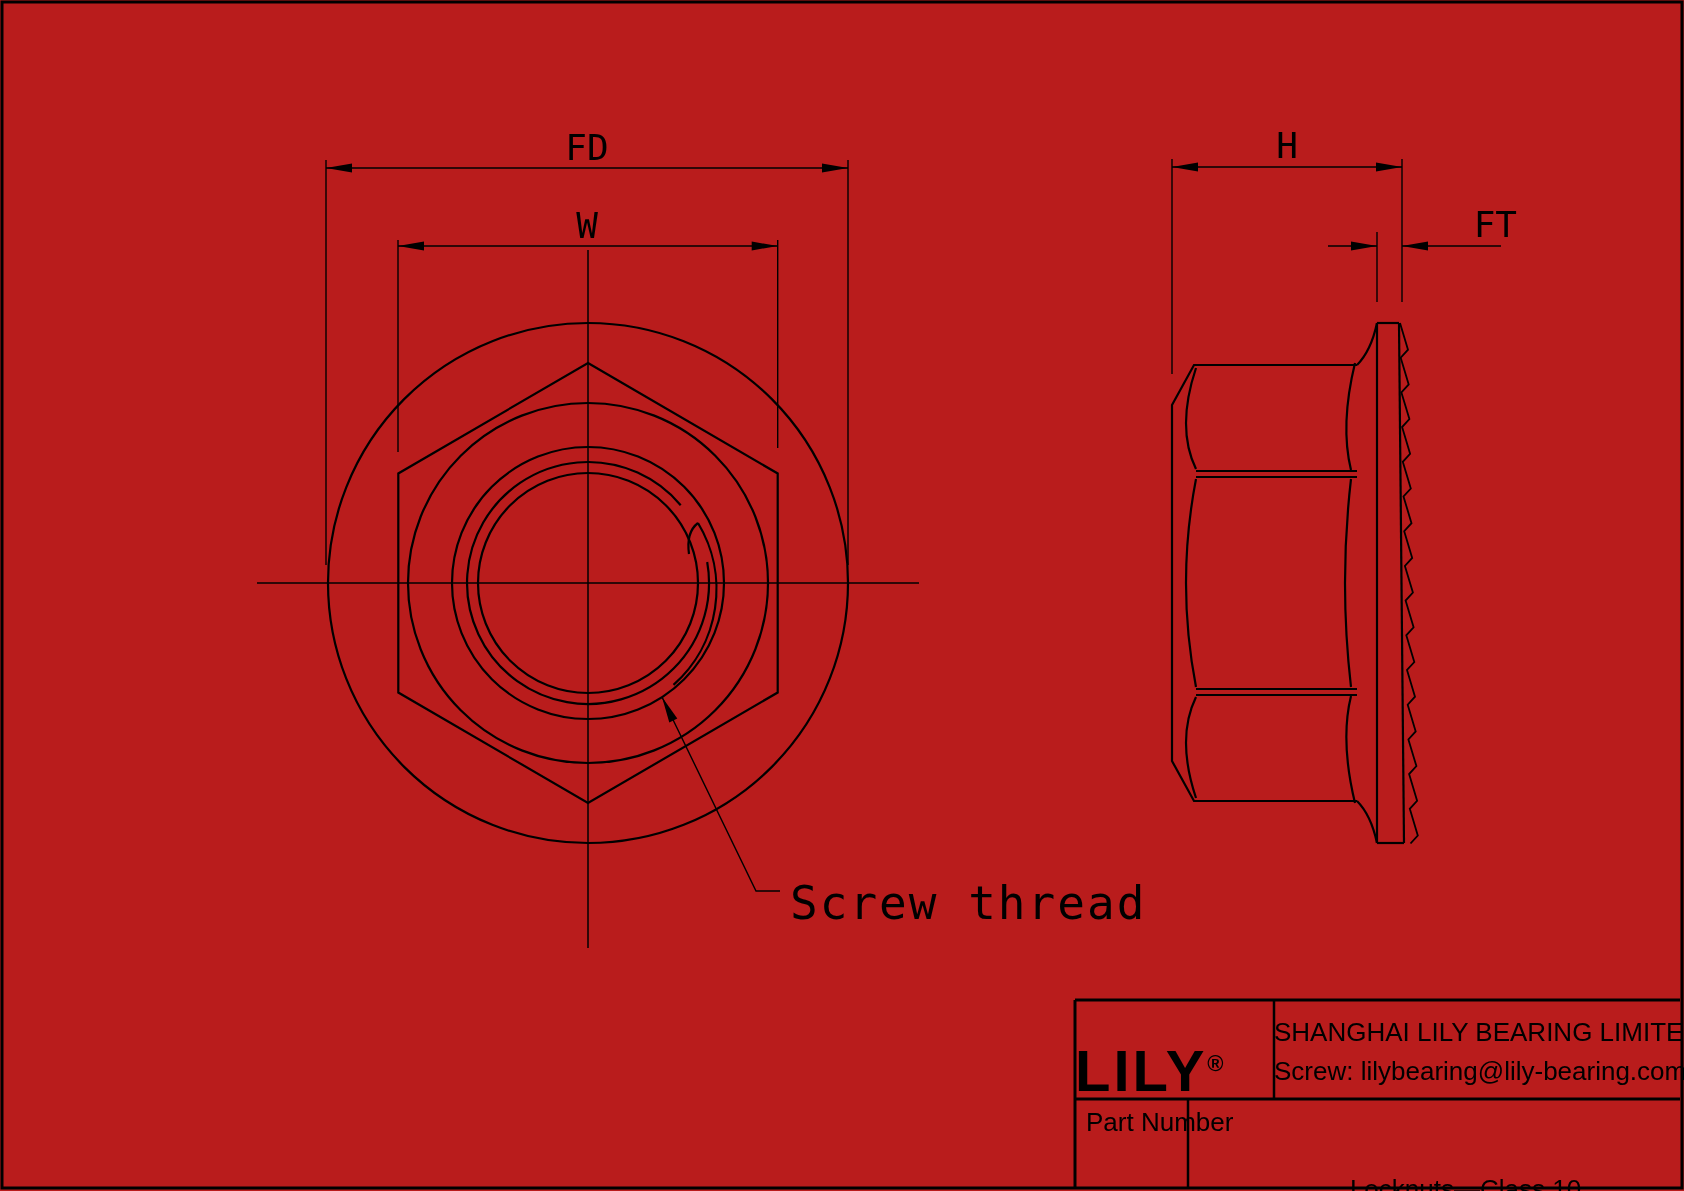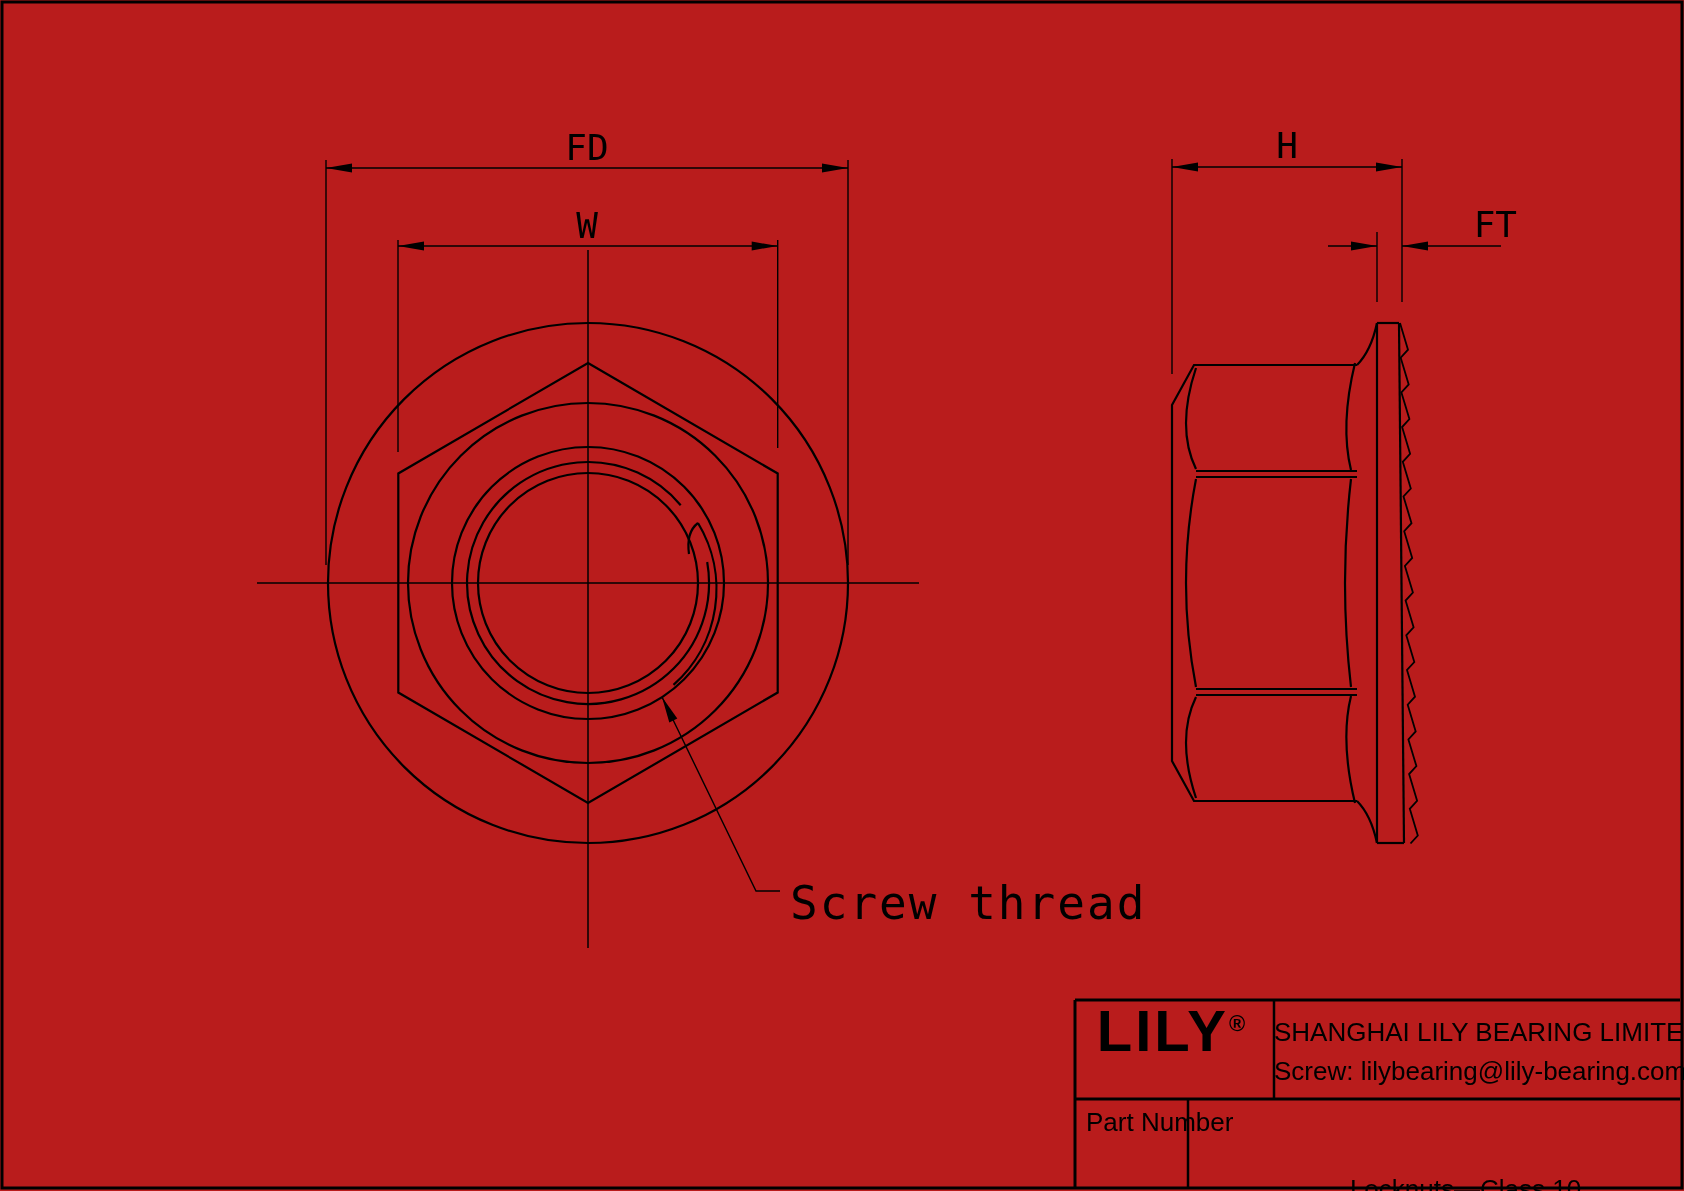--- a/index.html
+++ b/index.html
@@ -113,21 +113,21 @@
 
   <div class="lbl dim center" style="left:547px;top:208px;width:80px;">W</div>
 
   <div class="lbl dim center" style="left:1247px;top:128px;width:80px;">H</div>
 
   <div class="lbl dim center" style="left:1437px;top:207px;width:80px;text-align:right;">FT</div>
 
   <div class="lbl note" style="left:790px;top:872px;margin-top:8px;">Screw thread</div>
 
   <div>
-    <div class="lbl tb-logo" style="left:1075px;top:995px;width:192px;text-align:center;"><span>LILY</span><span class="tb-reg">®</span></div>
+    <div class="lbl tb-logo" style="left:1075px;top:1035px;width:192px;text-align:left;"><span>LILY</span><span class="tb-reg">®</span></div>
 
     <div class="lbl tb-line center" style="left:1274px;top:1017px;width:404px;">SHANGHAI LILY BEARING LIMITED</div>
 
     <div class="lbl tb-line center" style="left:1274px;top:1056px;width:404px;">Screw: lilybearing@lily-bearing.com</div>
 
     <div class="lbl tb-line" style="left:1086px;top:1108px;width:90px;line-height:28px;">Part Number</div>
 
     <div class="lbl tb-line center" style="left:1190px;top:1109px;width:486px;line-height:32px;"><br>
          <span>Locknuts—Class 10</span></div>
   </div>

